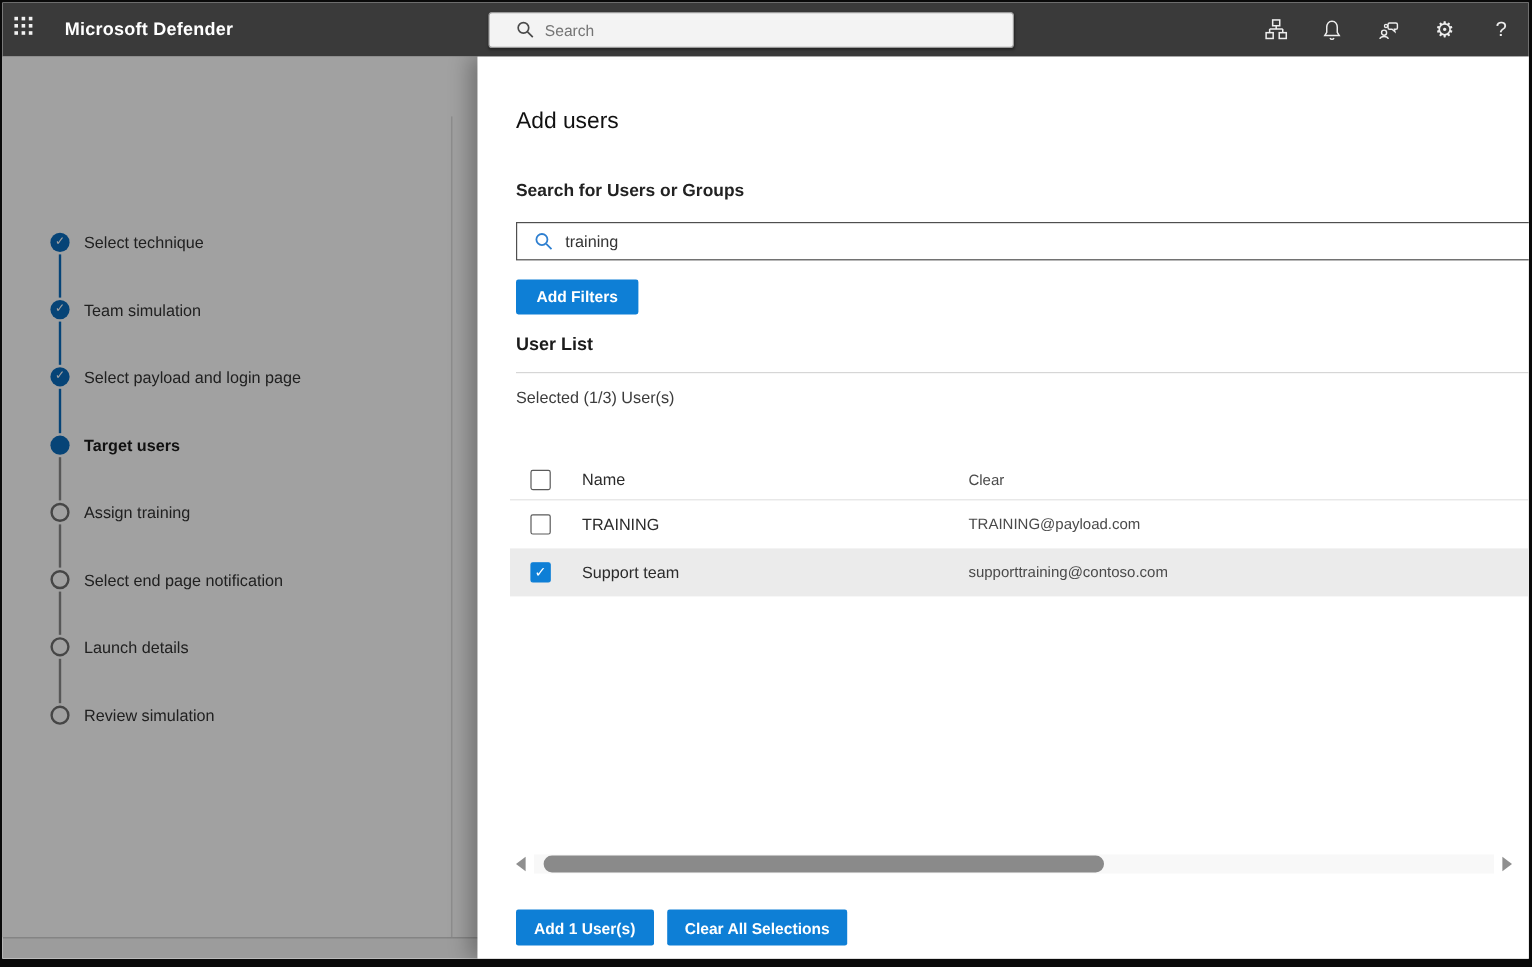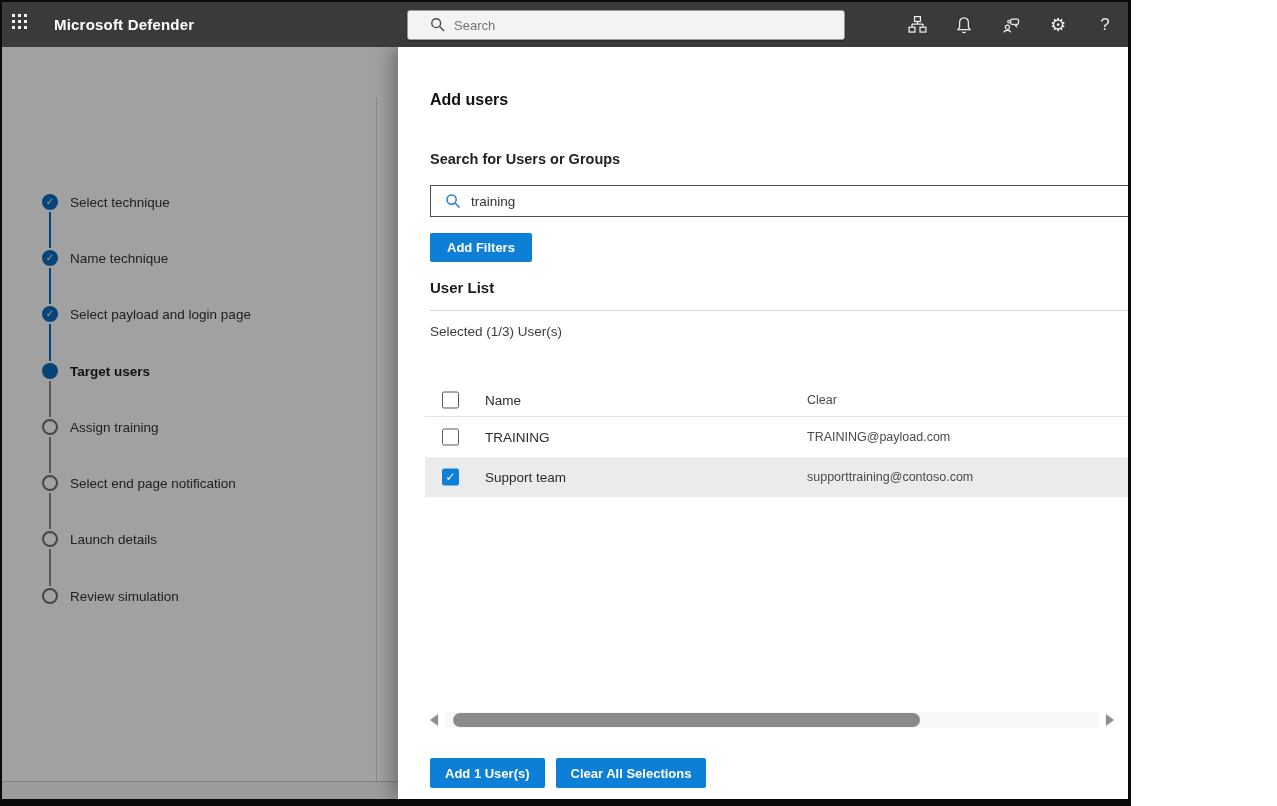--- a/index.html
+++ b/index.html
@@ -1,19 +1,19 @@
 <!DOCTYPE html>
 <html><head>
 <meta charset="utf-8">
 <style>
   * { margin:0; padding:0; box-sizing:border-box; }
   html,body { background:#fff; }
   body { font-family:"Liberation Sans","DejaVu Sans",sans-serif; }
   .page {
-    position:relative; width:1131px; height:806px; background:#fff;
+    position:relative; width:1277px; height:806px; background:#fff;
     border:2px solid #0a0a0a; border-right-width:3px; border-bottom-width:7px;
     overflow:hidden;
   }
 
   
   .topbar { position:absolute; left:0; top:0; right:0; height:45px; background:#3a3a3a; z-index:30; }
   .waffle { position:absolute; left:10px; top:12px; width:21px; height:21px;
     display:grid; grid-template-columns:repeat(3,3px); grid-template-rows:repeat(3,3px); gap:3px; cursor:pointer; }
   .waffle i { background:#f2f2f2; width:3px; height:3px; display:block; }
   .app-title { position:absolute; left:52px; top:0; height:45px; display:flex; align-items:center;
@@ -45,21 +45,21 @@
   .step.current .lbl { font-weight:bold; color:#1c1c1c; }
   .conn { position:absolute; left:47px; width:2px; }
   .conn.blue { background:#0b6cbd; }
   .conn.gray { background:#8a8a8a; }
   .left-footer { position:absolute; left:0; right:0; bottom:0; height:18px; background:#f7f7f7; border-top:1px solid #c9c9c9; }
   .dim { position:absolute; inset:0; background:rgba(0,0,0,.37); z-index:10; }
 
   
   .flyout { position:absolute; left:396px; top:45px; right:0; bottom:0; background:#fff; z-index:20;
     box-shadow:-7px 0 16px rgba(0,0,0,.28); }
-  .fly-title { position:absolute; left:32px; top:44px; font-size:16px; font-weight:bold; color:#111; }
+  .fly-title { position:absolute; left:32px; top:44px; font-size:19px; font-weight:normal; color:#111; }
   .sec-label { position:absolute; left:32px; top:104px; font-size:14.5px; font-weight:bold; color:#222; }
   .user-search { position:absolute; left:32px; right:-2px; top:138px; height:32px;
     border:1px solid #4f4f4f; background:#fff; display:flex; align-items:center; }
   .user-search svg { flex:0 0 auto; margin:0 9px 0 14px; }
   .user-search input { border:none; outline:none; font-size:13.5px; color:#333; width:100%;
     font-family:"Liberation Sans",sans-serif; background:transparent; }
   .btn { background:#0e7fd6; color:#fff; border:none; border-radius:2px; font-weight:bold;
     font-size:13px; font-family:"Liberation Sans",sans-serif; cursor:pointer; }
   .add-filters { position:absolute; left:32px; top:186px; height:29px; padding:0 17px; }
   .userlist-title { position:absolute; left:32px; top:232px; font-size:15px; font-weight:bold; color:#1b1b1b; }
@@ -153,21 +153,21 @@
 
     <div class="wizard">
       <div class="step completed" style="top:97px">
         <span class="dot">✓</span>
         <span class="lbl">Select technique</span>
       </div>
       <div class="conn blue" style="top:115px;height:36px"></div>
 
       <div class="step completed" style="top:153px">
         <span class="dot">✓</span>
-        <span class="lbl">Name technique</span>
+        <span class="lbl">Team simulation</span>
       </div>
       <div class="conn blue" style="top:171px;height:36px"></div>
 
       <div class="step completed" style="top:209px">
         <span class="dot">✓</span>
         <span class="lbl">Select payload and login page</span>
       </div>
       <div class="conn blue" style="top:227px;height:37px"></div>
 
       <div class="step current" style="top:266px">

